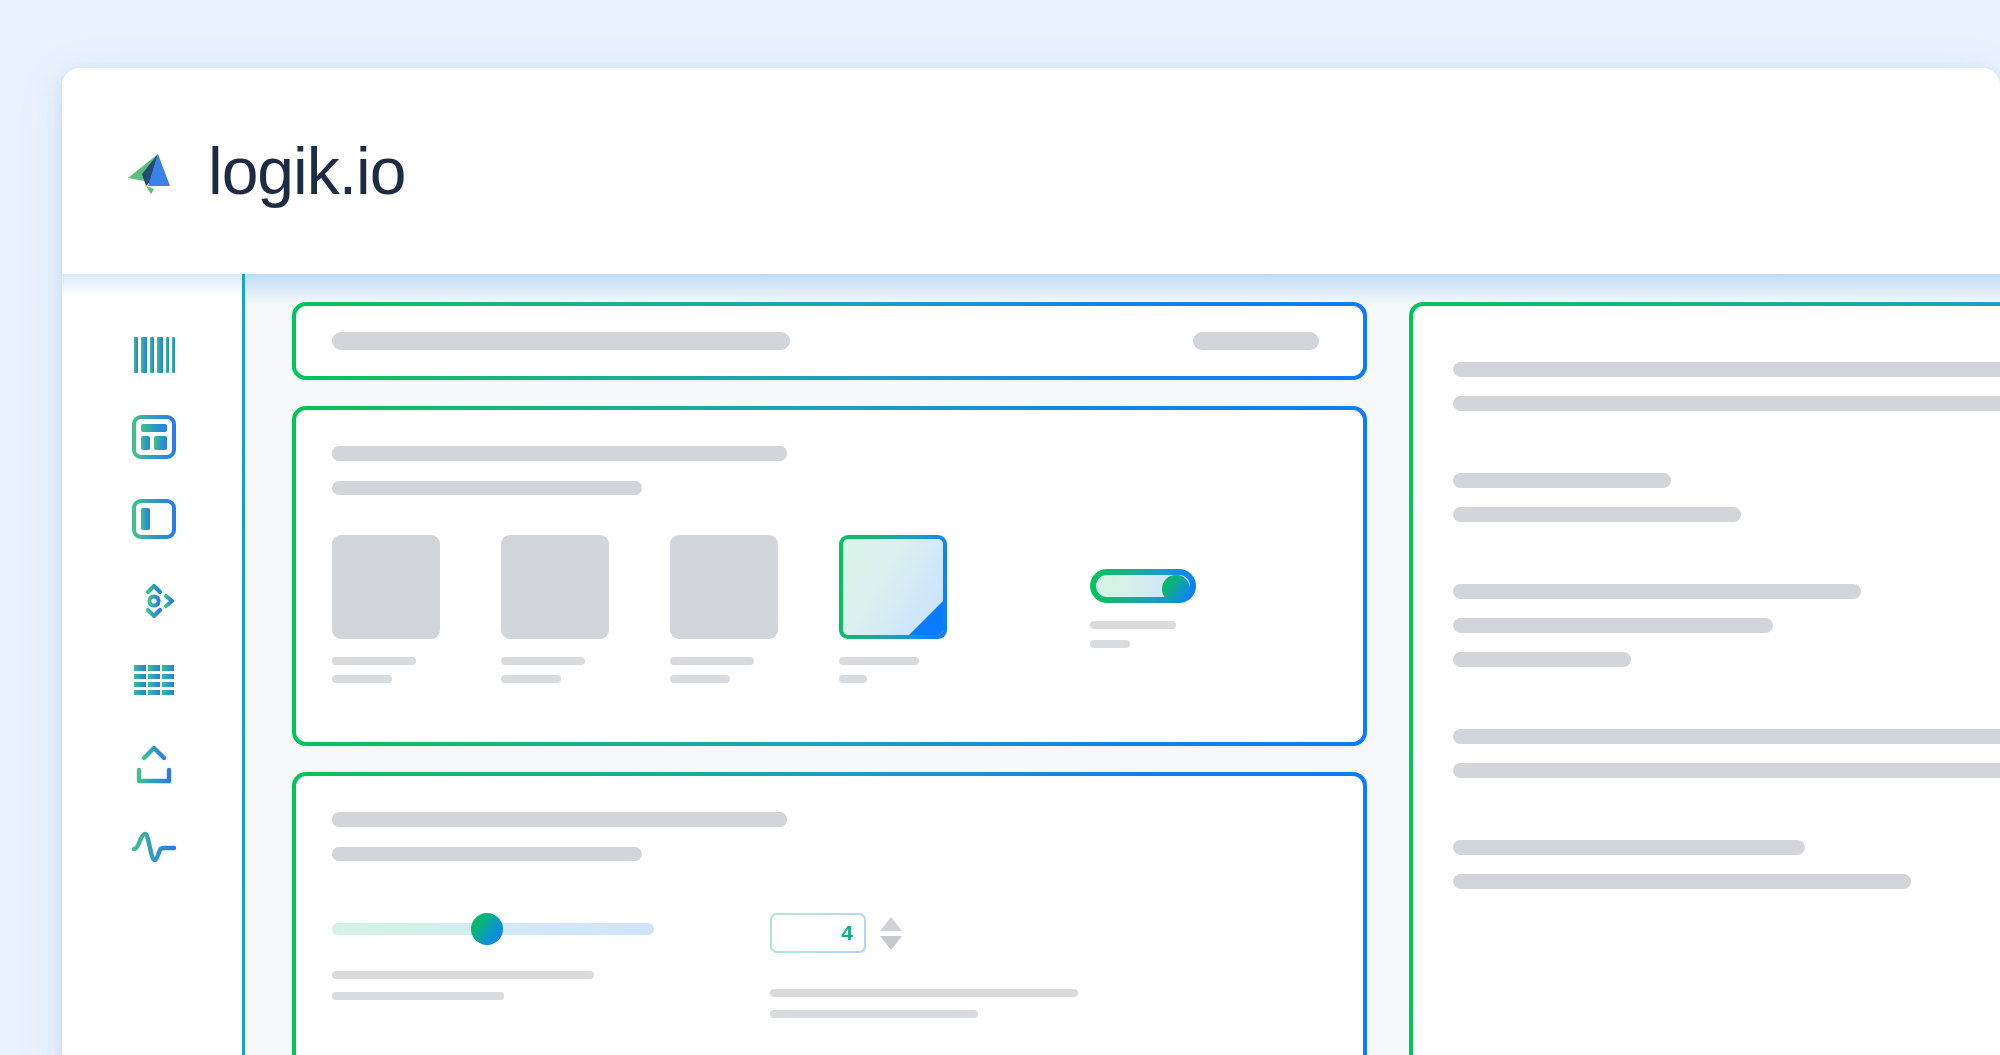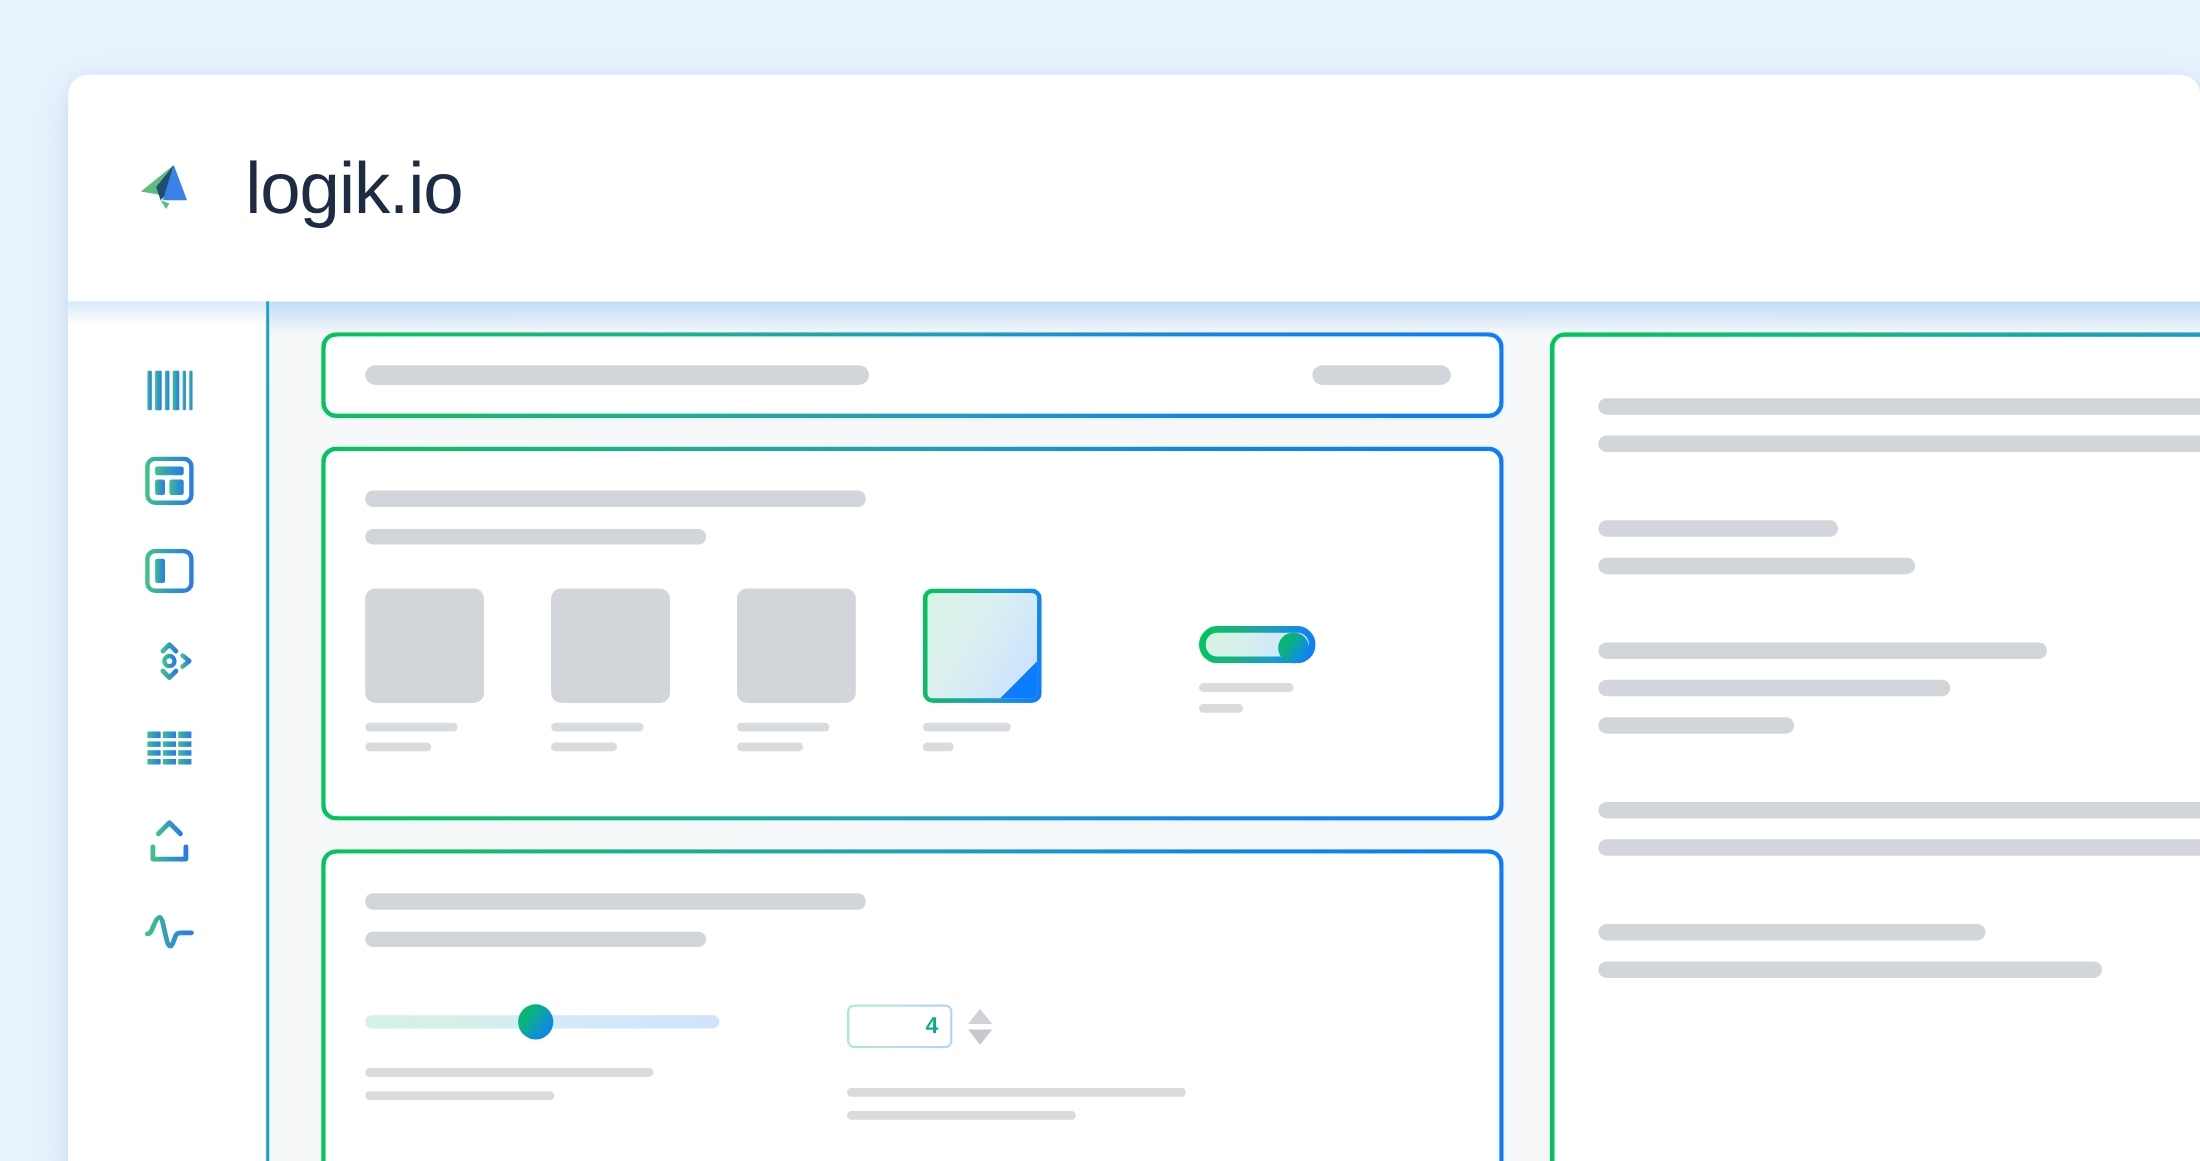--- a/index.html
+++ b/index.html
@@ -36,23 +36,23 @@
     position: absolute;
     left: 0; top: 0;
     width: 1938px;
     height: 206px;
     background: #ffffff;
     display: flex;
     align-items: center;
   }
   .brand {
     display: flex;
-    align-items: flex-start;
+    align-items: flex-end;
     margin-left: 62px;
-    gap: 37px;
+    gap: 22px;
   }
   .brand-mark { width: 62px; height: 62px; display: block; }
   .brand-name {
     font-size: 66px;
     font-weight: 400;
     color: #1d2b43;
     letter-spacing: -1px;
     line-height: 1;
     font-family: "Liberation Sans", sans-serif;
   }

